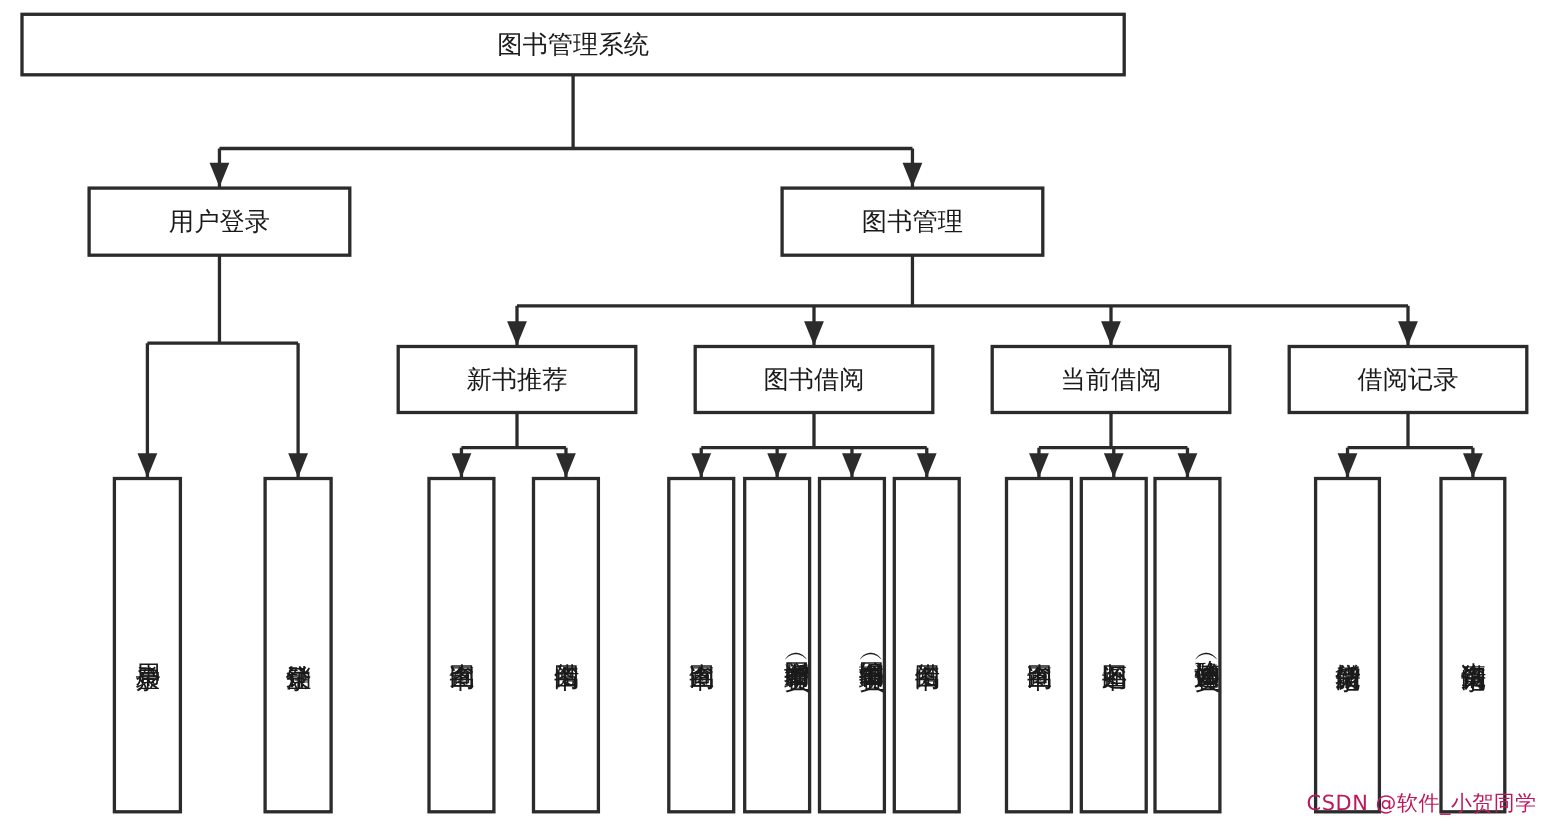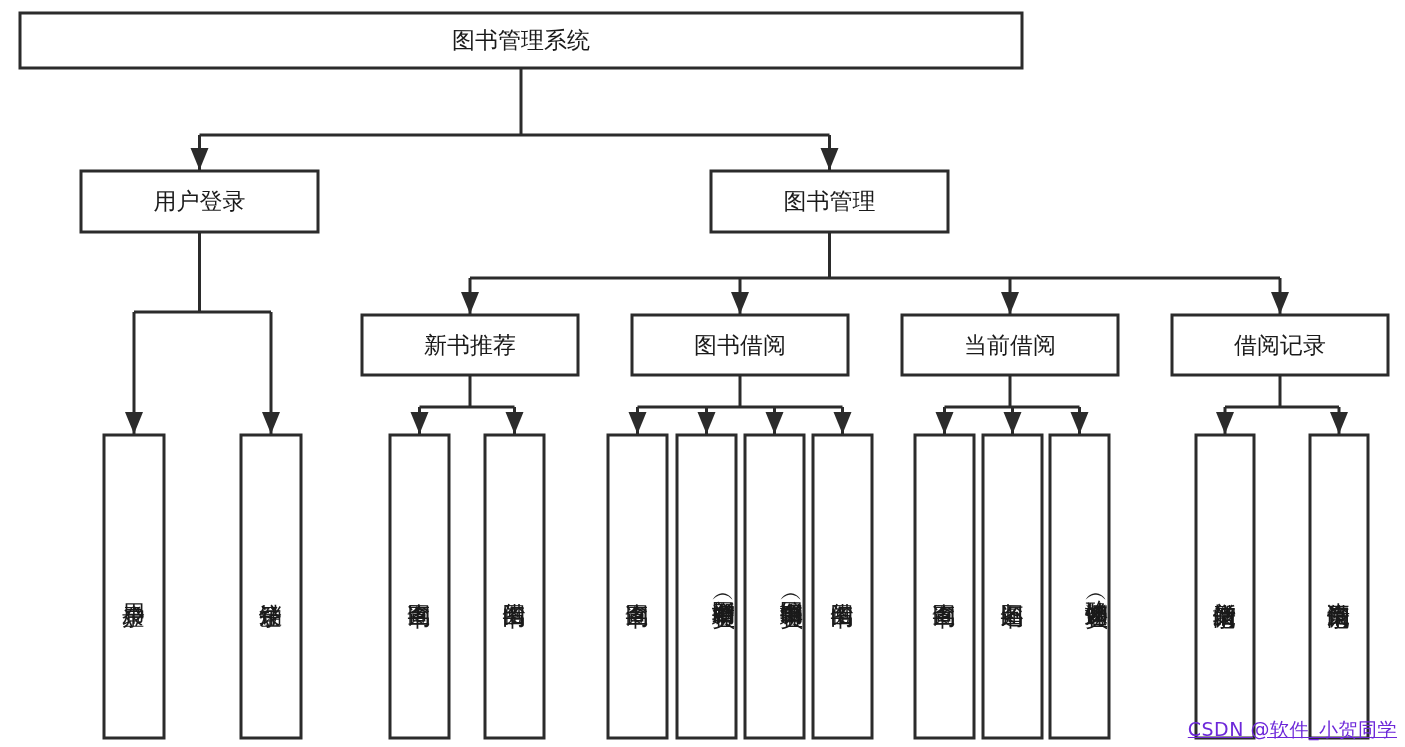--- a/index.html
+++ b/index.html
@@ -67,24 +67,23 @@
   }
   .leaf-label.mid {
     align-items: center;
   }
   .watermark {
     position: absolute;
     right: 8px;
     bottom: 4px;
     font-family: "DejaVu Sans", "Liberation Sans", sans-serif;
     font-size: 19px;
-    color: #6d28d9;
+    color: #be185d;
     white-space: nowrap;
     letter-spacing: 0.5px;
-    text-decoration: underline;
   }
 </style>
 </head>
 <body>
 
 <div id="diagram-root">
 
   <svg id="flow-svg" viewBox="0 0 1405 747" xmlns="http://www.w3.org/2000/svg">
     <g id="connectors">
         <line x1="521" y1="68" x2="521" y2="135" class="conn-line"></line>

